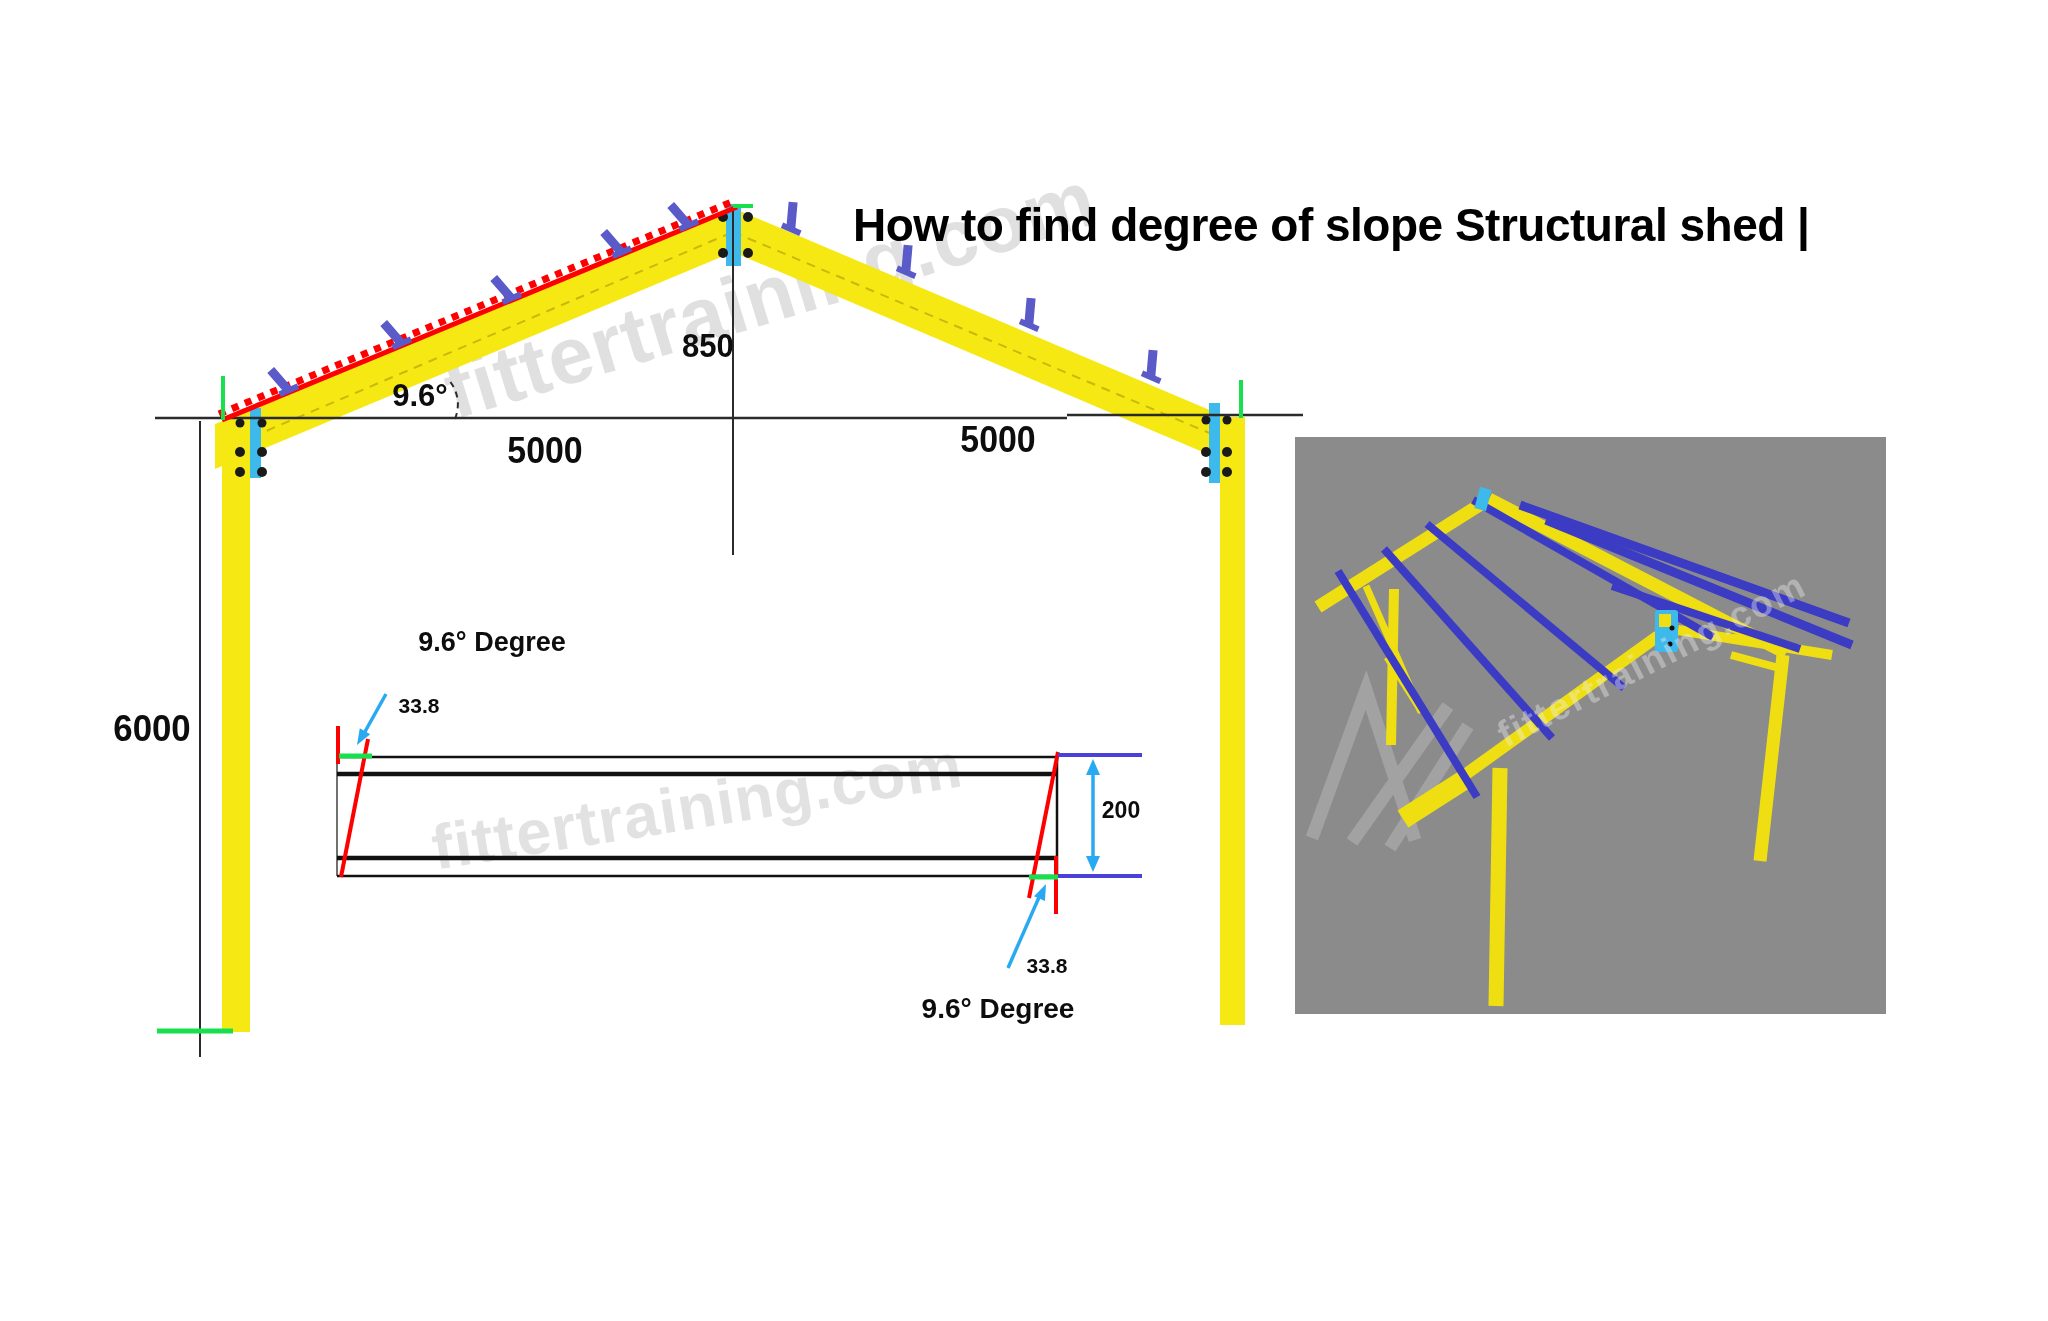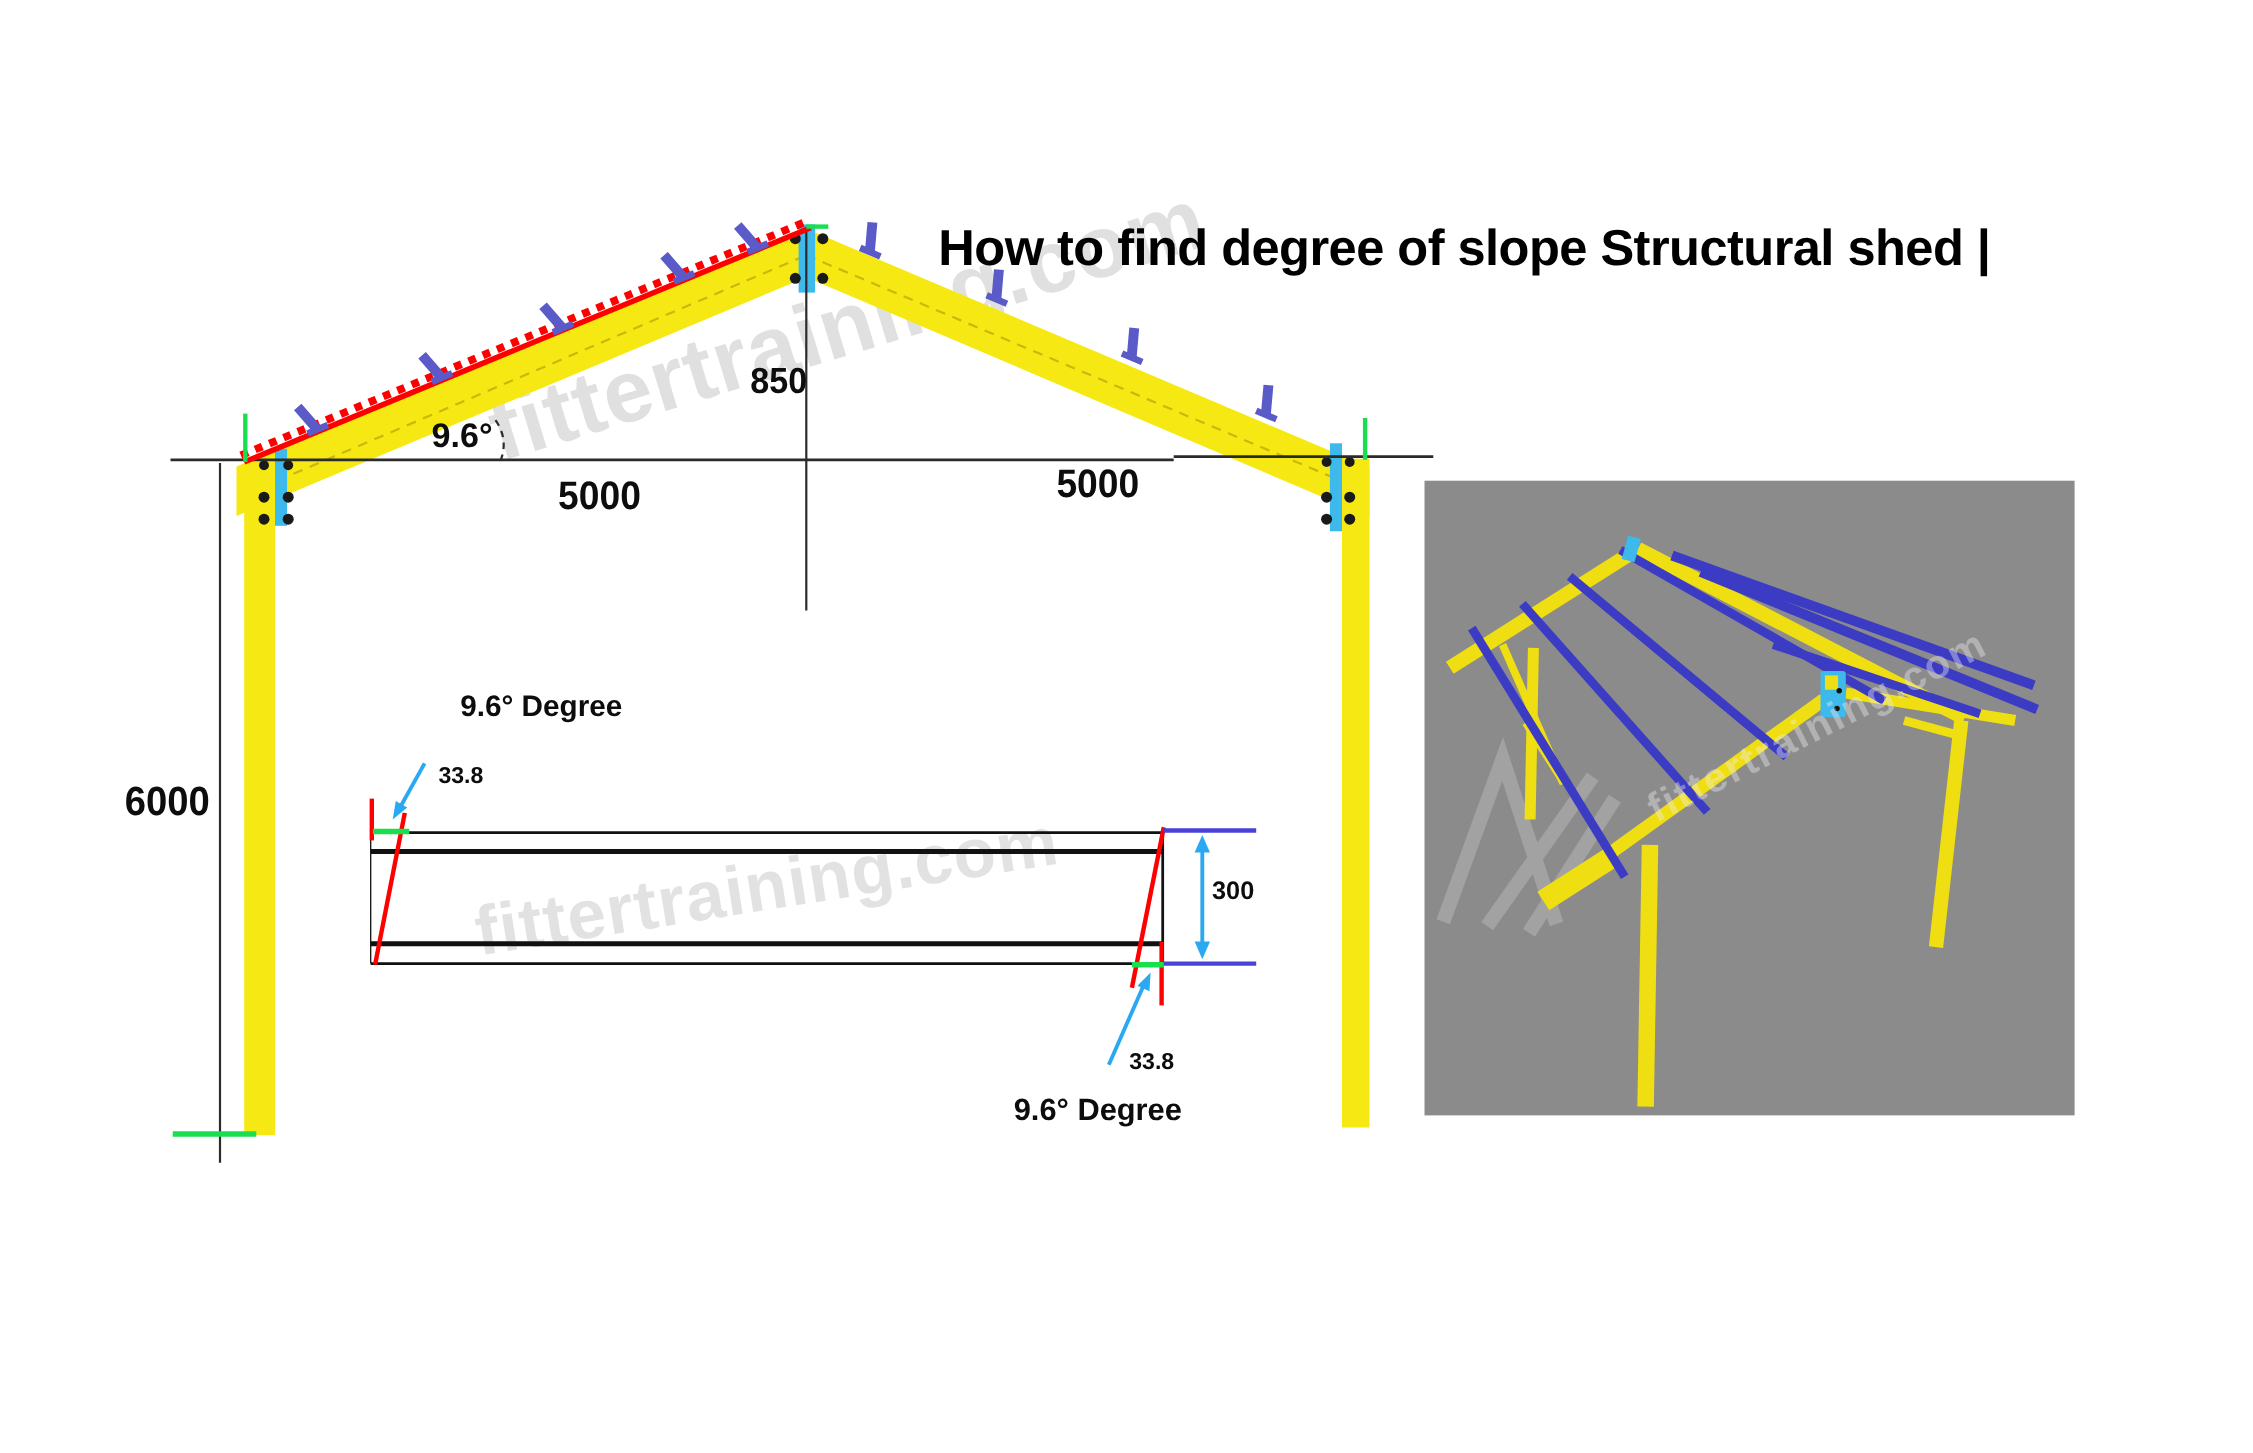--- a/index.html
+++ b/index.html
@@ -197,21 +197,21 @@
   <div class="wm wm3">fittertraining.com</div>
 
   <div class="lbl dim lbl-6000">6000</div>
   <div class="lbl dim lbl-850">850</div>
   <div class="lbl dim lbl-5000-l">5000</div>
   <div class="lbl dim lbl-5000-r">5000</div>
   <div class="lbl lbl-angle">9.6°</div>
 
   <div class="lbl lbl-bd-top">9.6° Degree</div>
   <div class="lbl lbl-338-top">33.8</div>
-  <div class="lbl lbl-200">300</div>
+  <div class="lbl lbl-200">200</div>
   <div class="lbl lbl-338-bot">33.8</div>
   <div class="lbl lbl-bd-bottom">9.6° Degree</div>
 
   <div class="title">
     <div>How to find degree of slope Structural shed |</div>
   </div>
 
 </div>
 
 </body></html>

